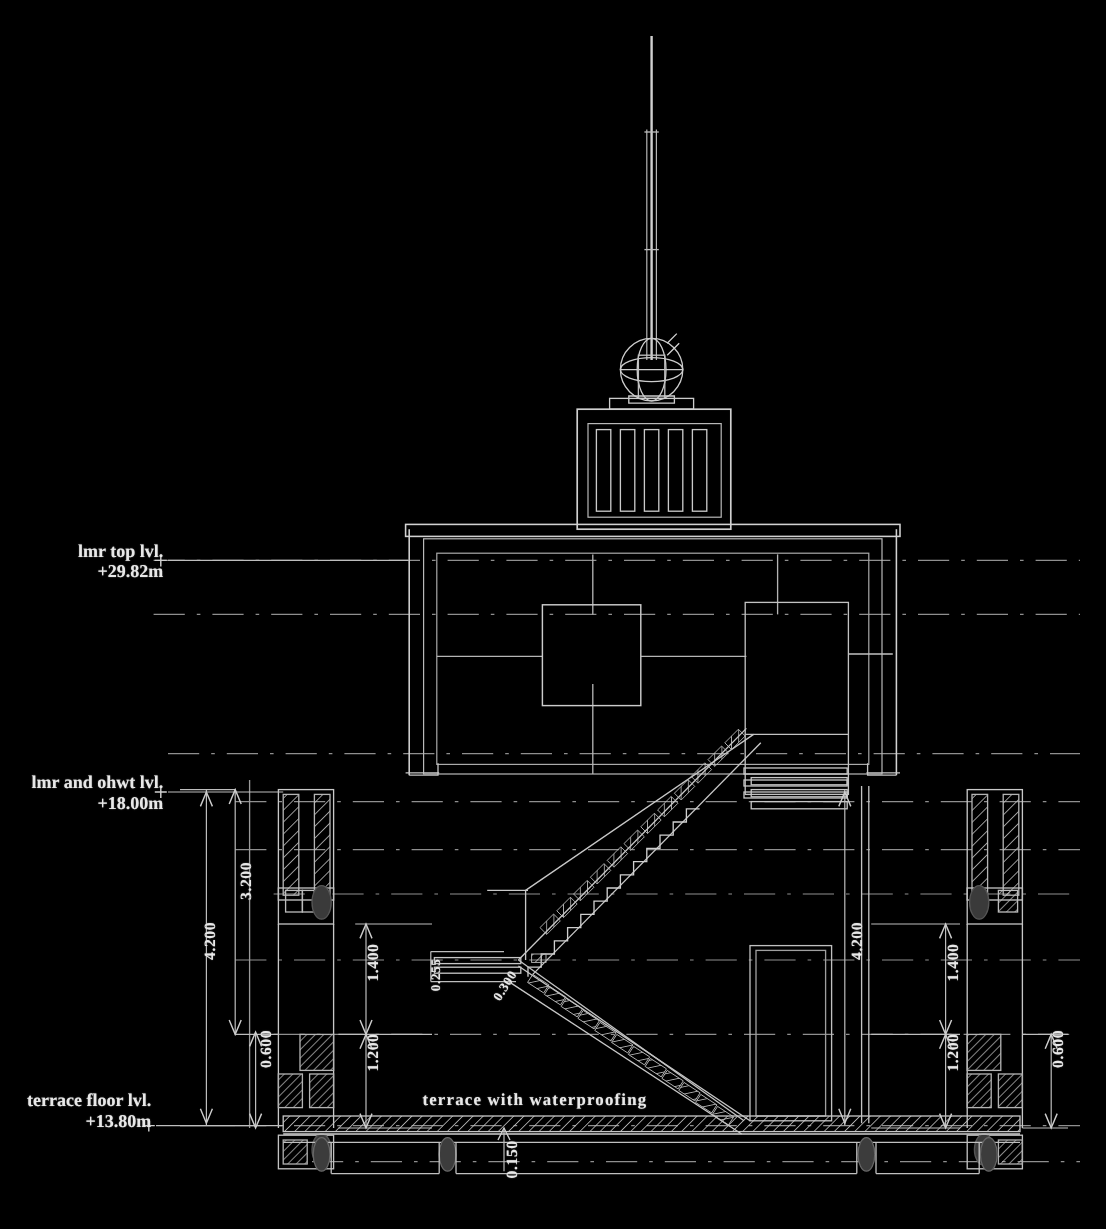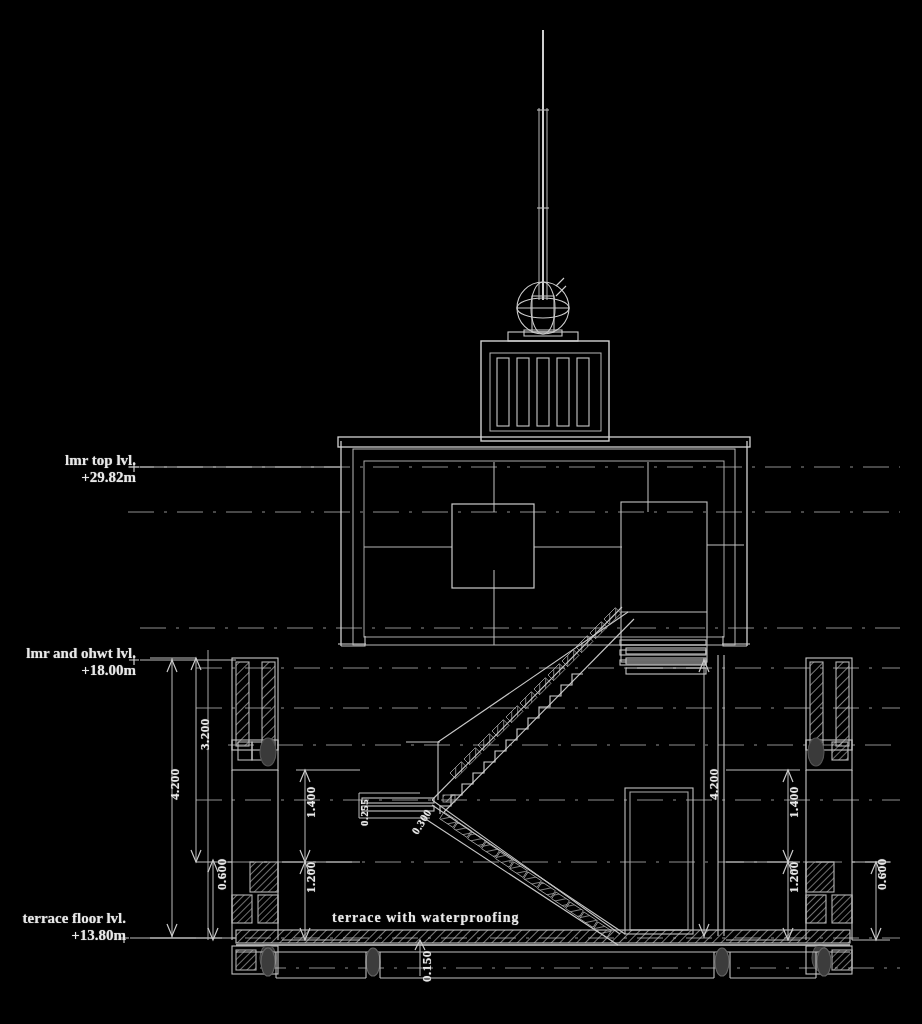--- a/index.html
+++ b/index.html
@@ -322,21 +322,21 @@
 <div class="lbl lvl" style="left:-2px;top:645px;width:138px;">
   <div>lmr and ohwt lvl.</div>
   <div>+18.00m</div>
 </div>
 
 <div class="lbl lvl" style="left:-6px;top:910px;width:132px;">
   <div>terrace floor lvl.</div>
   <div>+13.80m</div>
 </div>
 
-<div class="lbl note" style="left:332px;top:910px;">terrace with waterproofing</div>
+<div class="lbl note" style="left:352px;top:910px;">terrace with waterproofing</div>
 
 <div class="lbl dim" style="left:167px;top:800px;transform:rotate(-90deg);">4.200</div>
 <div class="lbl dim" style="left:197px;top:750px;transform:rotate(-90deg);">3.200</div>
 <div class="lbl dim" style="left:214px;top:890px;transform:rotate(-90deg);">0.600</div>
 <div class="lbl dim" style="left:303px;top:818px;transform:rotate(-90deg);">1.400</div>
 <div class="lbl dim" style="left:303px;top:893px;transform:rotate(-90deg);">1.200</div>
 <div class="lbl dim" style="left:358px;top:826px;transform:rotate(-90deg);font-size:11px;">0.255</div>
 <div class="lbl dim" style="left:409px;top:830px;transform:rotate(-58deg);font-size:11px;">0.300</div>
 <div class="lbl dim" style="left:706px;top:800px;transform:rotate(-90deg);">4.200</div>
 <div class="lbl dim" style="left:786px;top:818px;transform:rotate(-90deg);">1.400</div>

